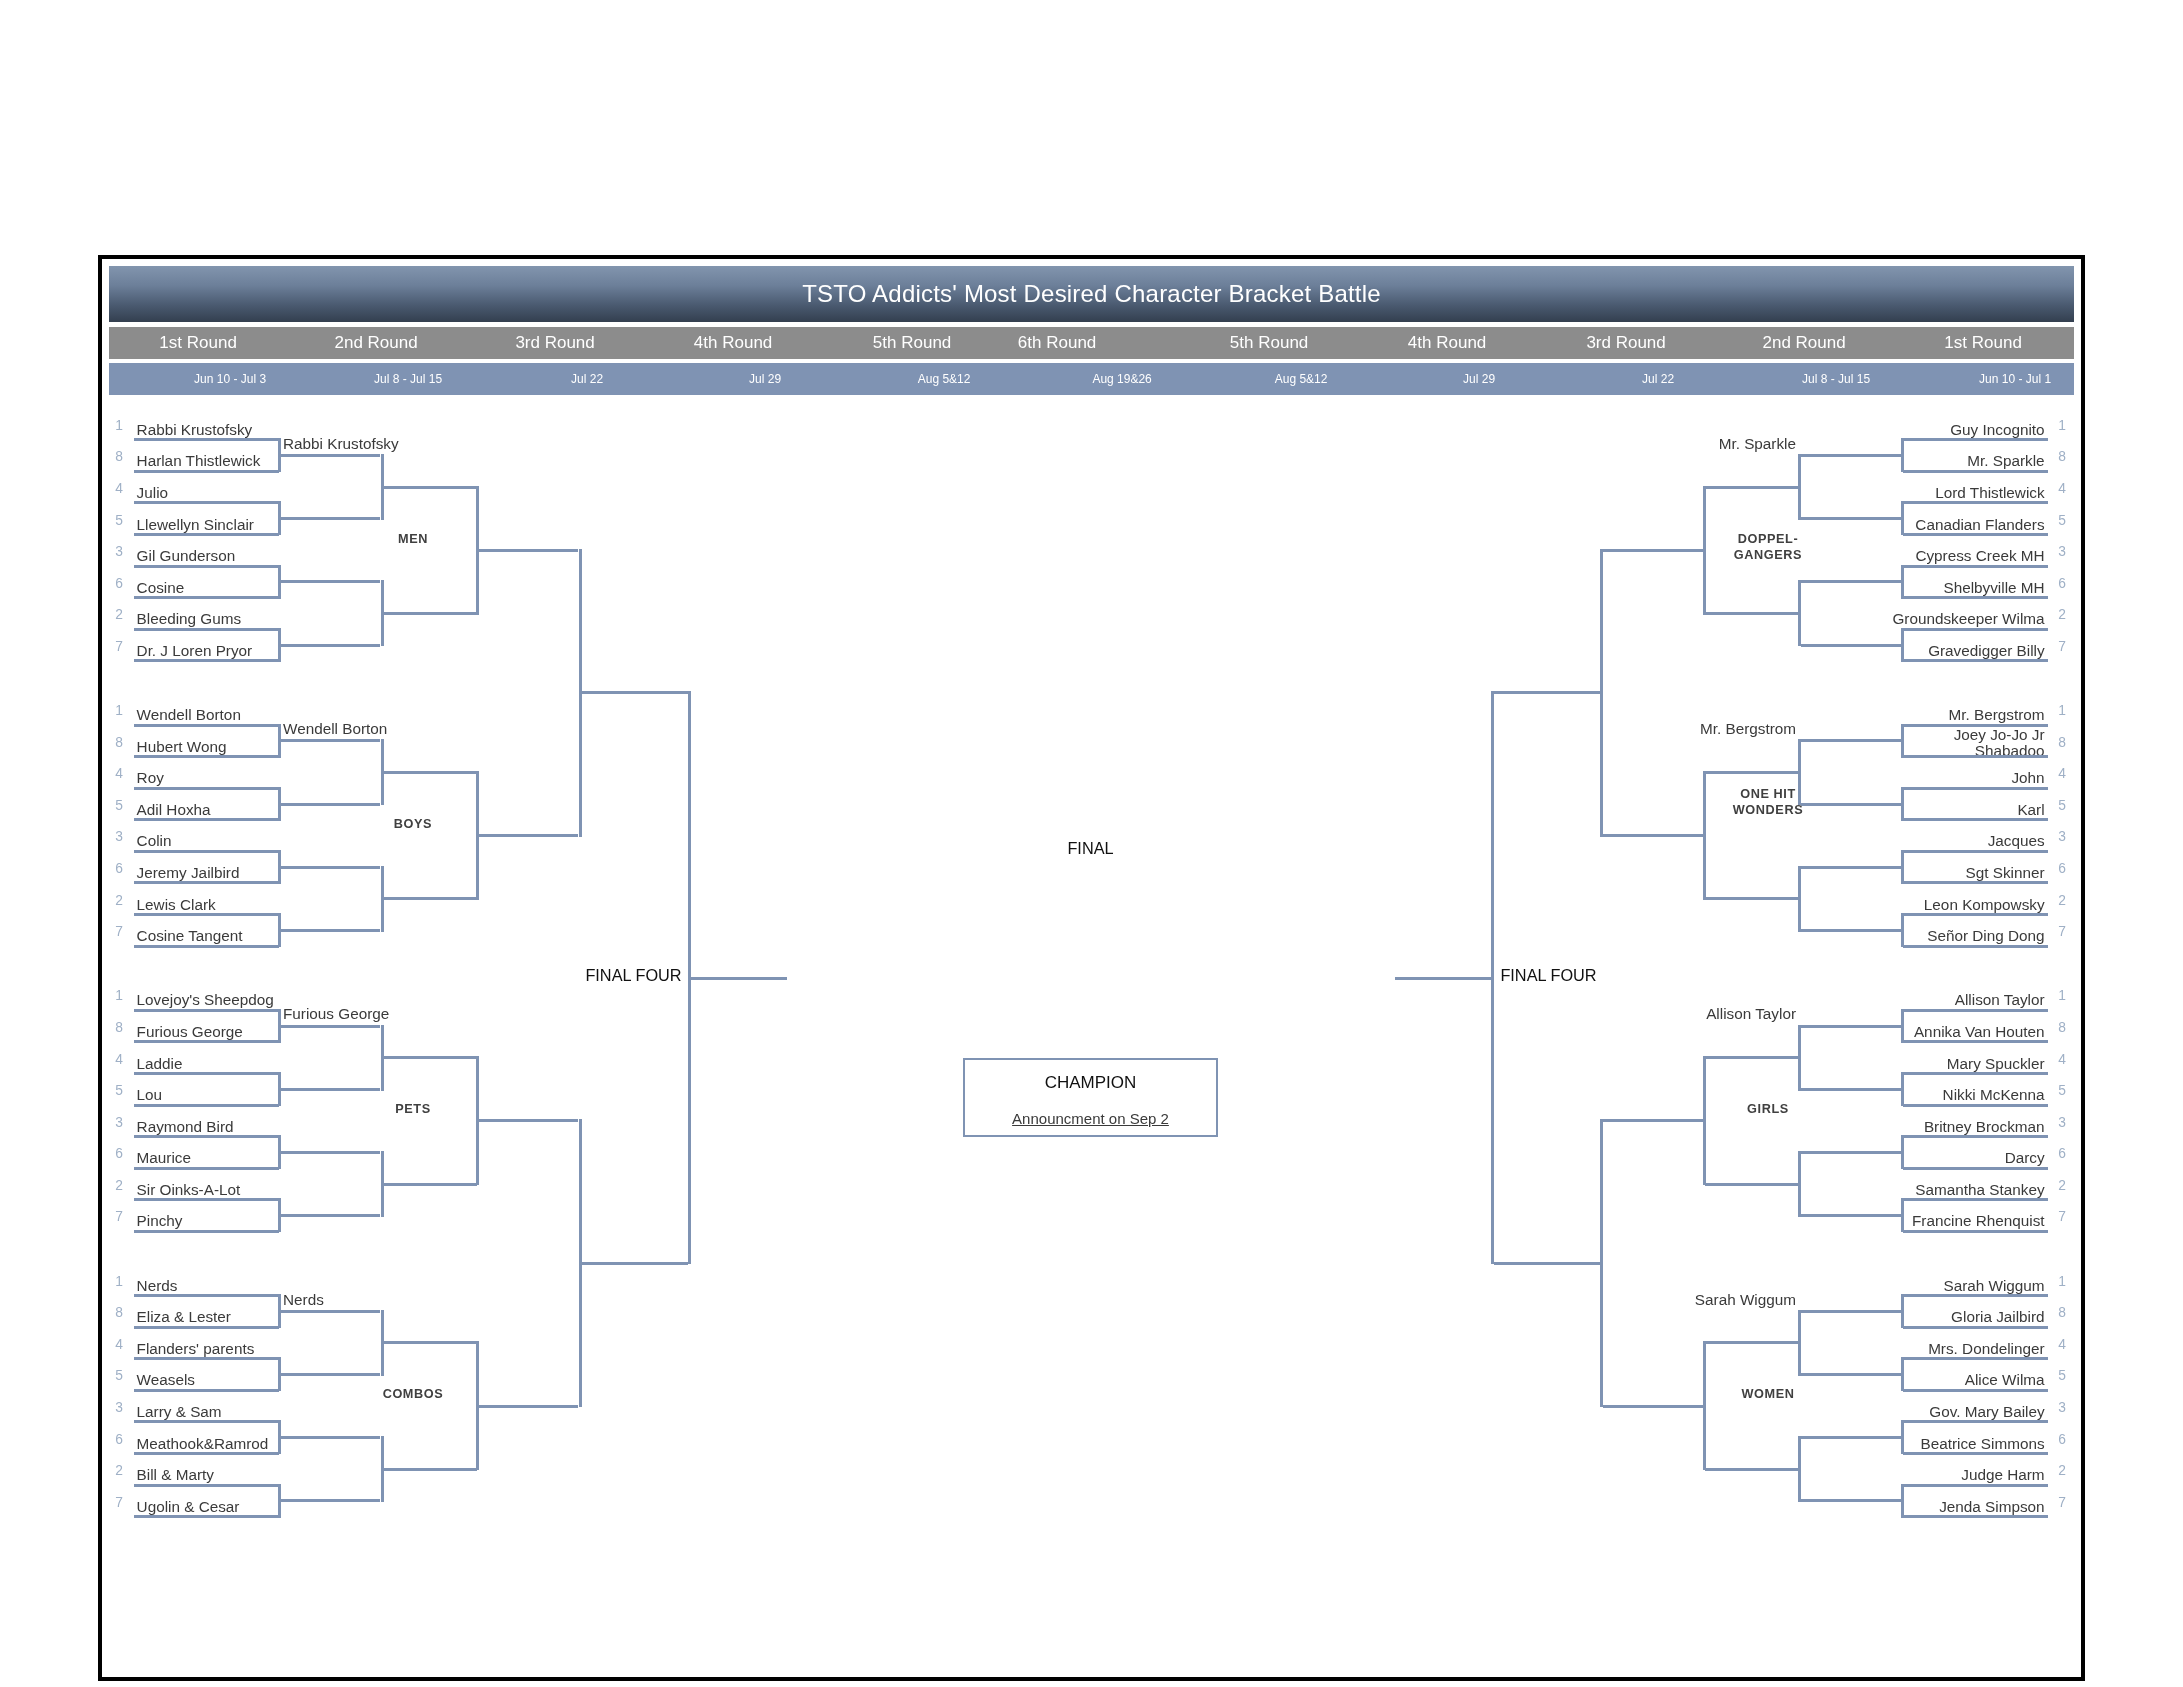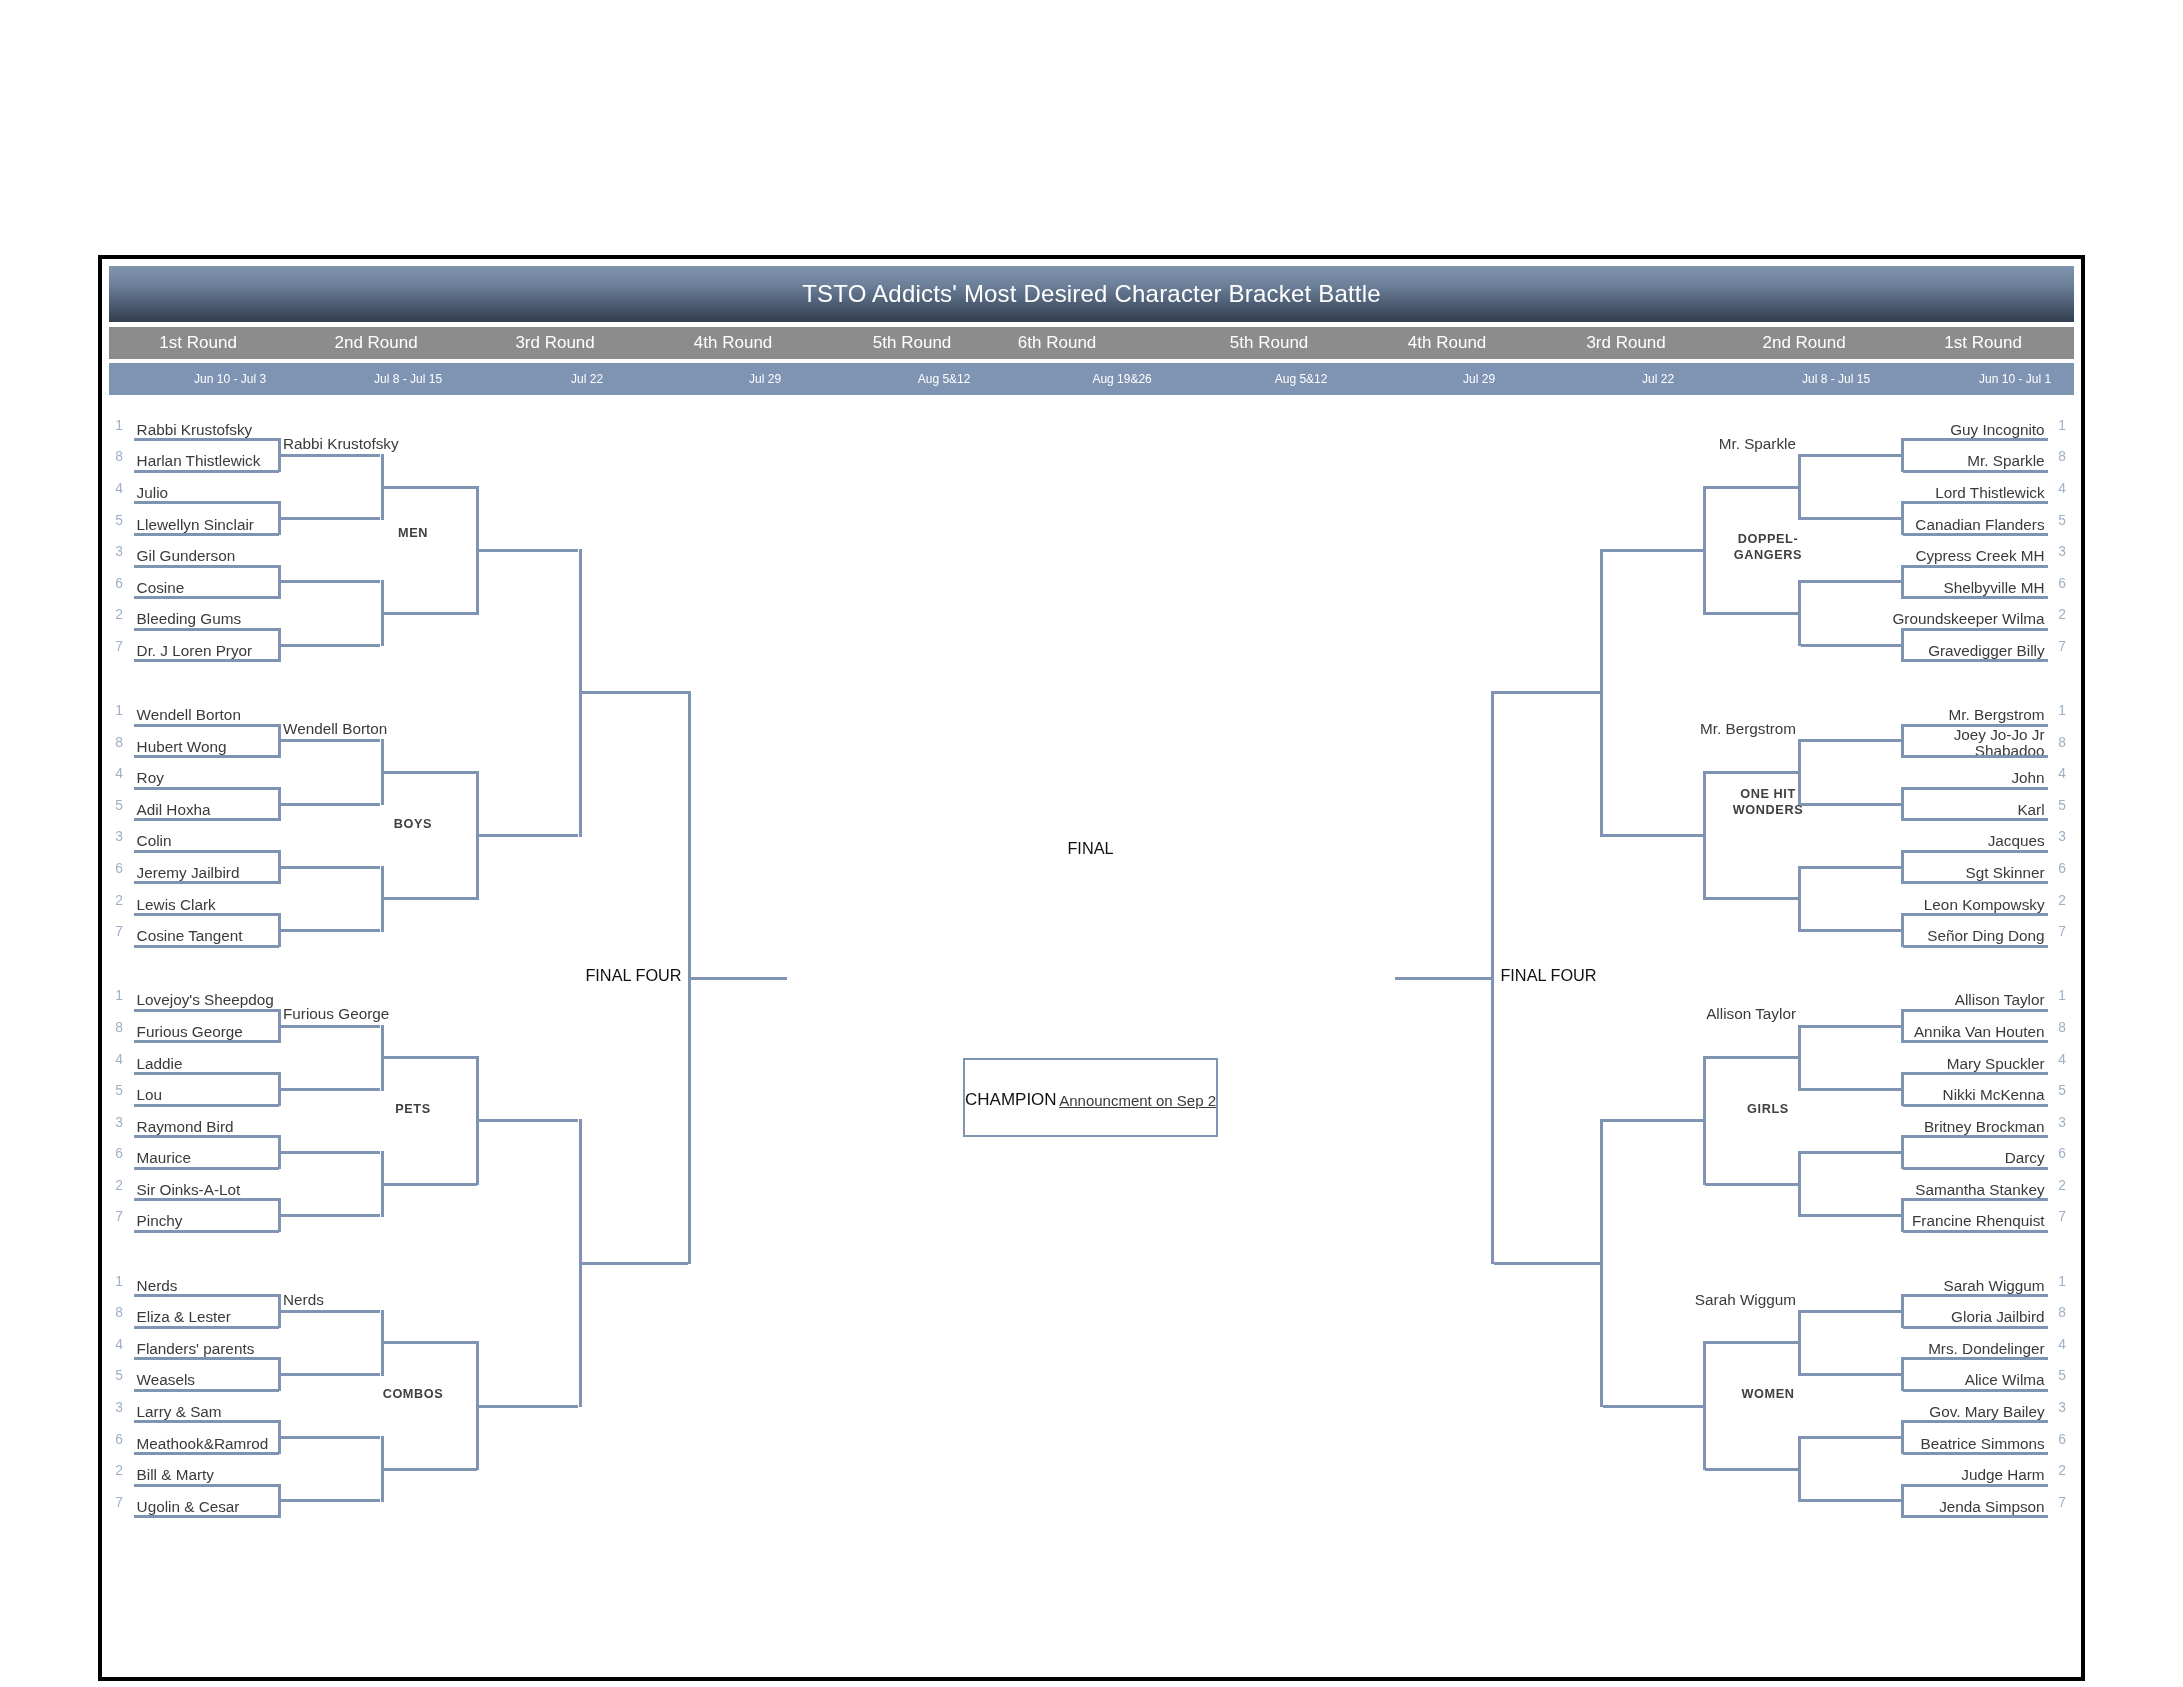--- a/index.html
+++ b/index.html
@@ -83,21 +83,21 @@
   .stage{
     position:absolute;text-align:center;
     font-size:16.3px;color:#111111;white-space:nowrap;
   }
   
   #champ-box{
     position:absolute;
     border:2.5px solid #7f93b3;
     background:#ffffff;
     box-sizing:border-box;
-    display:flex;flex-direction:row;
+    display:flex;flex-direction:column;
     align-items:center;justify-content:space-between;
     padding:13.2px 0 8.2px 0;
   }
   #champ-title{font-size:17px;color:#111111;}
   #champ-note{font-size:15px;color:#3a3a3a;text-decoration:underline;}
 </style>
 </head>
 <body>
 
 <div id="frame">
@@ -181,21 +181,21 @@
       <div class="line h" style="left: 176px; top: 195px; width: 102px;"></div>
       <div class="line h" style="left: 176px; top: 258px; width: 102px;"></div>
       <div class="line v" style="left: 279px; top: 195px; height: 66px;"></div>
       <div class="winner L" style="left: 181px; top: 177px; width: 163px;">Rabbi Krustofsky</div>
       <div class="line h" style="left: 176px; top: 321px; width: 102px;"></div>
       <div class="line h" style="left: 176px; top: 385px; width: 102px;"></div>
       <div class="line v" style="left: 279px; top: 321px; height: 66px;"></div>
       <div class="line h" style="left: 279px; top: 227px; width: 96px;"></div>
       <div class="line h" style="left: 279px; top: 353px; width: 96px;"></div>
       <div class="line v" style="left: 374px; top: 227px; height: 129px;"></div>
-      <div class="region" style="left: 245px; top: 267px; width: 132px;">MEN</div>
+      <div class="region" style="left: 245px; top: 273px; width: 132px;">MEN</div>
       <div class="slot L" style="left: 13.2px; top: 438px; width: 163px;">
         <span class="seed">1</span>
         <span class="nm">Wendell Borton</span>
       </div>
       <div class="line h" style="left: 32px; top: 465px; width: 145px;"></div>
       <div class="slot L" style="left: 13.2px; top: 470px; width: 163px;">
         <span class="seed">8</span>
         <span class="nm">Hubert Wong</span>
       </div>
       <div class="line h" style="left: 32px; top: 496px; width: 145px;"></div>

